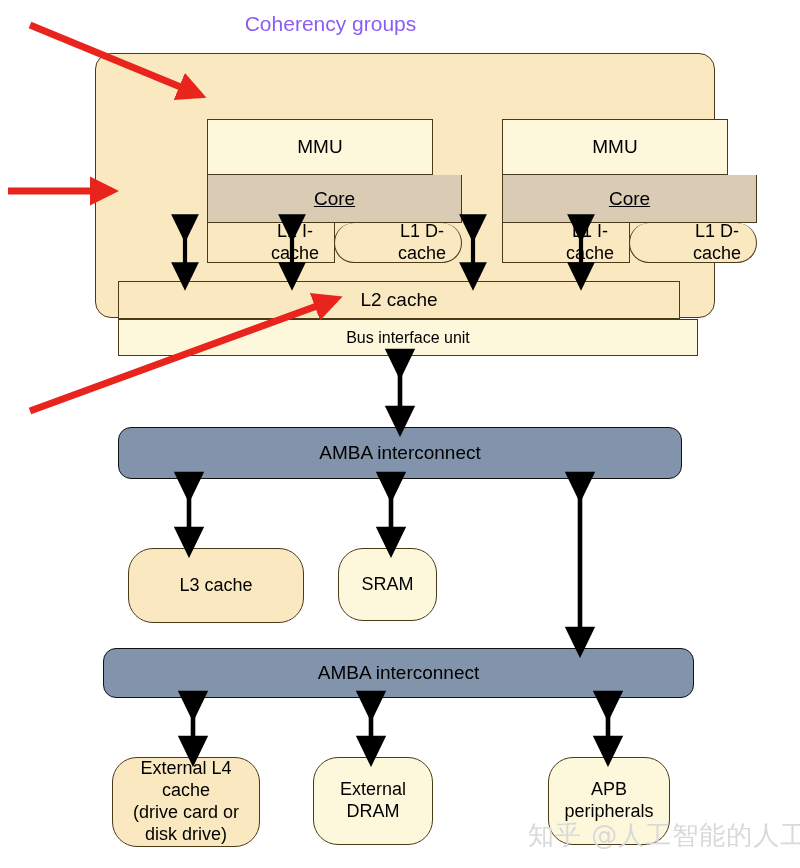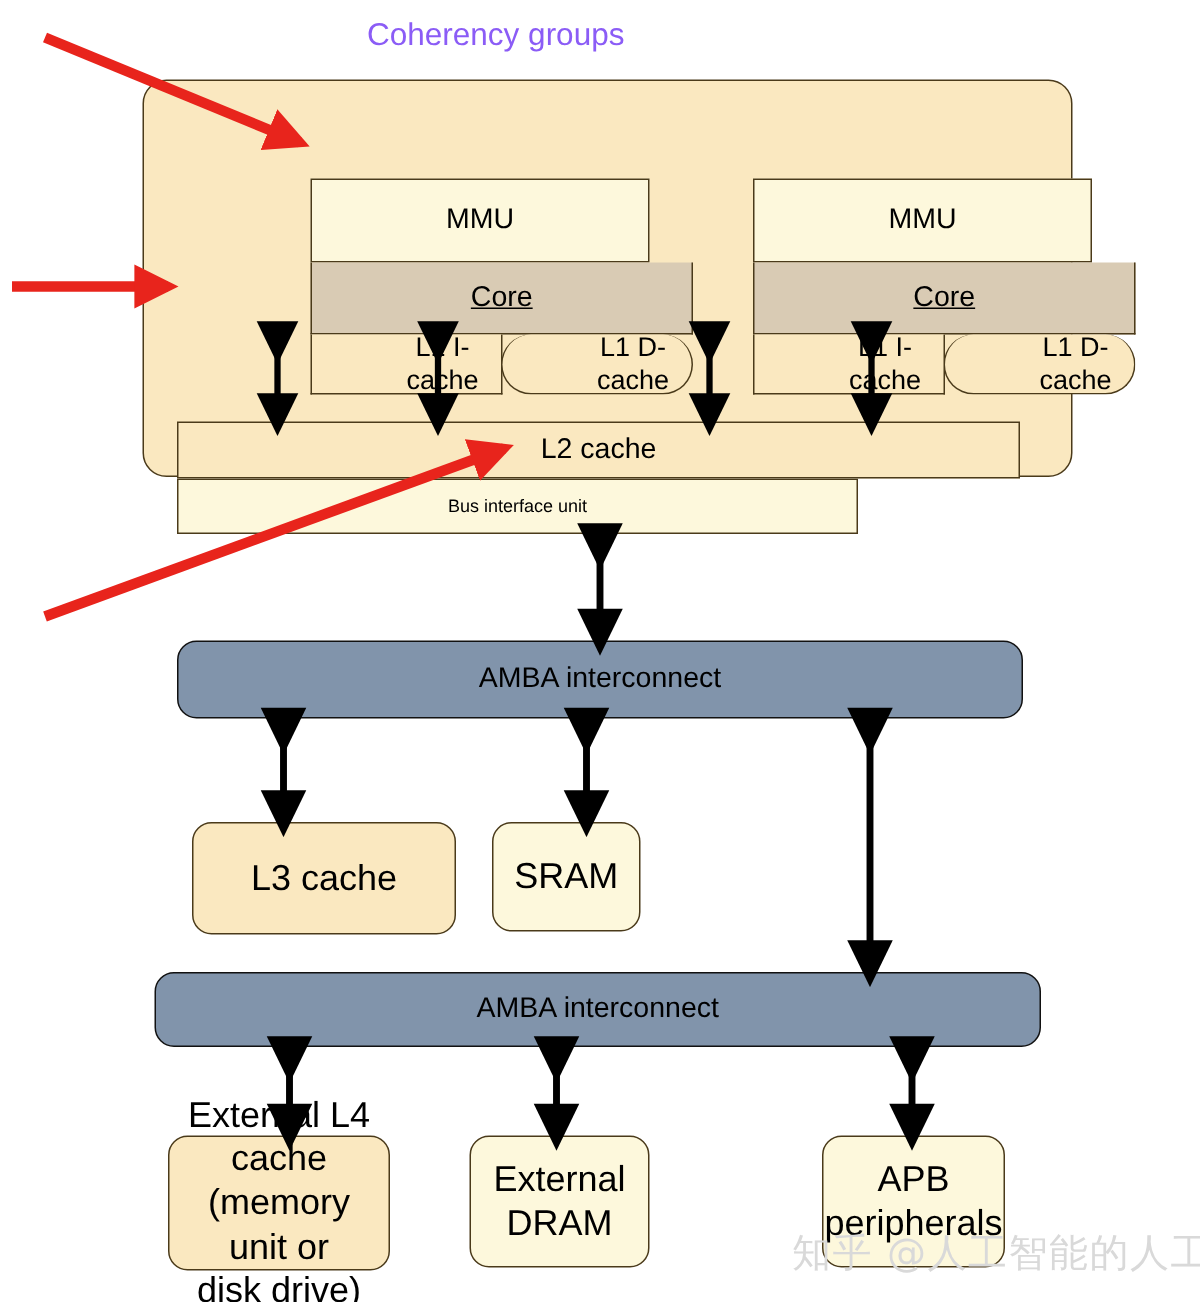--- a/index.html
+++ b/index.html
@@ -99,49 +99,49 @@
     height: 38px;
     background: #fae8c0;
     border: 1.5px solid #4a3a1a;
     font-size: 19px;
     text-align: right;
   }
   #bus-interface-unit {
     position: absolute;
     left: 118px;
     top: 319px;
-    width: 454px;
+    width: 580px;
     height: 37px;
     background: #fdf8dc;
     border: 1.5px solid #4a3a1a;
-    font-size: 12px;
+    font-size: 16px;
   }
 
   .amba {
     position: absolute;
     background: #8194ab;
     border: 1.8px solid #111111;
     border-radius: 13px;
     font-size: 19px;
   }
   #amba-1 { left: 118px; top: 427px; width: 564px; height: 52px; }
   #amba-2 { left: 103px; top: 648px; width: 591px; height: 50px; }
 
   .memblock {
     position: absolute;
     border: 1.5px solid #4a3a1a;
-    border-radius: 13px;
-    font-size: 24px;
+    border-radius: 25px;
+    font-size: 18px;
     padding: 2px 4px;
   }
   .fill-dark  { background: #fae8c0; }
   .fill-light { background: #fdf8dc; }
 
   #l3-cache       { left: 128px; top: 548px; width: 176px; height: 75px; }
-  #sram           { left: 328px; top: 548px; width: 99px; height: 73px; }
+  #sram           { left: 338px; top: 548px; width: 99px; height: 73px; }
   #external-l4    { left: 112px; top: 757px; width: 148px; height: 90px; }
   #external-dram  { left: 313px; top: 757px; width: 120px; height: 88px; }
   #apb-periph     { left: 548px; top: 757px; width: 122px; height: 88px; }
 
   
   #arrows {
     position: absolute;
     left: 0; top: 0;
     width: 800px; height: 868px;
     pointer-events: none;
@@ -195,21 +195,21 @@
   </div>
   <div class="node memblock fill-light" id="sram">
     <div>
       <div>SRAM</div>
     </div>
   </div>
 
   <div class="node memblock fill-dark" id="external-l4">
     <div>
       <div>External L4 cache</div>
-      <div>(memory unit or</div>
+      <div>(drive card or</div>
       <div>disk drive)</div>
     </div>
   </div>
   <div class="node memblock fill-light" id="apb-periph">
     <div>
       <div>APB</div>
       <div>peripherals</div>
     </div>
   </div>
   <div class="node memblock fill-light" id="external-dram">

